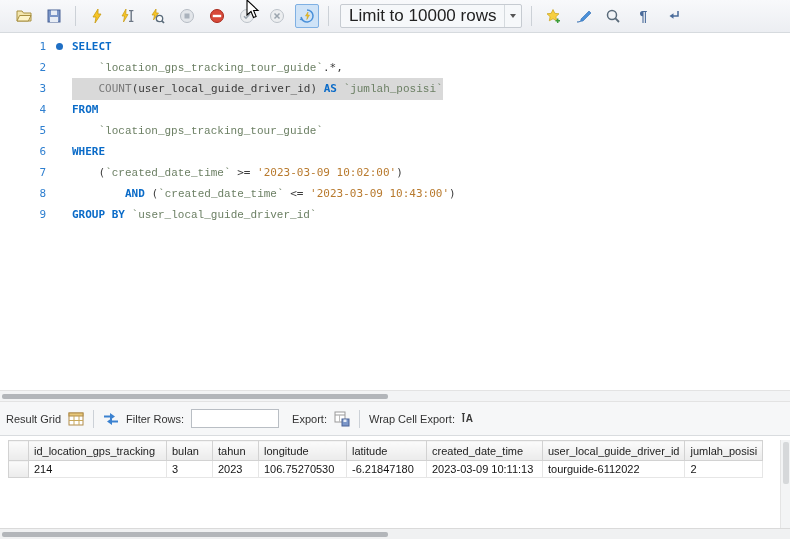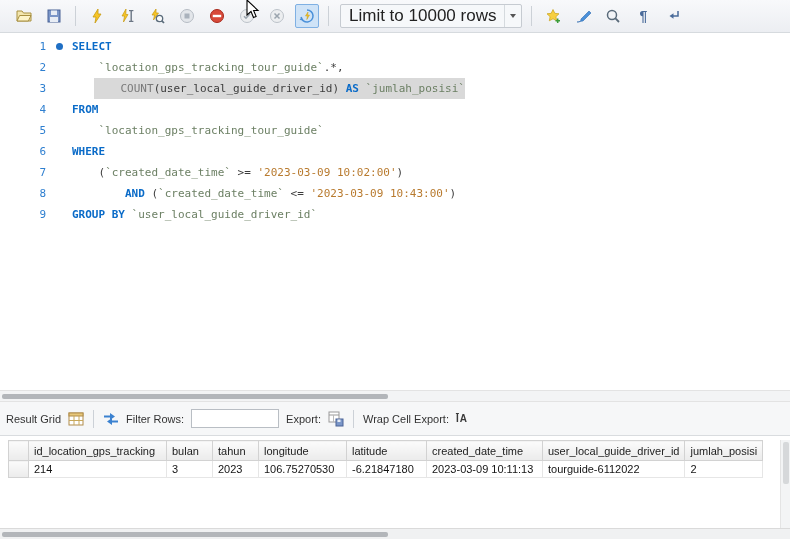--- a/index.html
+++ b/index.html
@@ -26,23 +26,23 @@
   .pilcrow{font-size:14px;font-weight:bold;color:#4a6b9a;line-height:14px;}
 
   
   .editor{position:absolute;top:34px;left:0;width:790px;height:356px;background:#fff;
     font-family:"DejaVu Sans Mono","Liberation Mono",monospace;font-size:11px;padding-top:2px;box-sizing:border-box;}
   .ed-line{display:flex;height:21px;line-height:21px;align-items:center;}
   .ed-gutter{width:46px;text-align:right;color:var(--line_number);flex:0 0 auto;line-height:21px;}
   .ed-marker{width:26px;display:flex;align-items:center;justify-content:center;flex:0 0 auto;}
   .dot{width:7px;height:7px;border-radius:50%;background:#1f6fc4;}
   .ed-content{white-space:pre;color:var(--plain);line-height:21px;}
-  .ed-content.hl{background:var(--line_highlight);margin-left:22px;}
+  .ed-content.hl{background:var(--line_highlight);}
   .seg-kw{color:var(--keyword);font-weight:bold;}
-  .seg-id{color:var(--identifier);}
+  .seg-id{color:var(--identifier);font-family:Liberation Mono, monospace;}
   .seg-str{color:var(--string);}
   .seg-fn{color:var(--function);}
   .seg-pl{color:var(--plain);}
 
   
   .hscroll{position:absolute;left:0;width:790px;background:#f3f4f5;}
   .hscroll.mid{top:390px;height:12px;border-top:1px solid #e3e3e3;border-bottom:1px solid #e3e3e3;box-sizing:border-box;}
   .hscroll.bottom{top:528px;height:11px;border-top:1px solid #dadada;box-sizing:border-box;background:#f0f1f2;}
   .hscroll .thumb{position:absolute;top:3px;left:2px;width:386px;height:5px;background:#b3b6ba;border-radius:2px;}
   .vscroll{position:absolute;top:440px;right:0;width:10px;height:88px;background:#f3f4f5;border-left:1px solid #e4e4e4;box-sizing:border-box;}
@@ -247,21 +247,21 @@
     </span>
     <span class="rt-sep"></span>
     <span class="rt-icon">
       <svg width="16" height="16" viewBox="0 0 16 16">
           <path d="M1 4.5h6V2L12 5.5 7 9V6.5H1z" fill="#3b82d0"></path>
           <path d="M15 9.5H9V7L4 10.5 9 14v-2.5h6z" fill="#3b82d0"></path>
         </svg>
     </span>
     <span class="rt-label">Filter Rows:</span>
     <input class="filter-input" type="text" value="" style="">
-    <span class="rt-label" style="">Export:</span>
+    <span class="rt-label" style="margin-left:6px;">Export:</span>
     <span class="rt-icon">
       <svg width="16" height="16" viewBox="0 0 16 16">
           <rect x="1" y="1" width="10" height="10" fill="#fff" stroke="#999"></rect>
           <line x1="1" y1="4" x2="11" y2="4" stroke="#999"></line>
           <line x1="5.5" y1="4" x2="5.5" y2="11" stroke="#bbb"></line>
           <rect x="8" y="8" width="7" height="7" fill="#7b96c8" stroke="#4a6396"></rect>
           <rect x="9.5" y="8.5" width="3" height="2.5" fill="#e8edf5"></rect>
         </svg>
     </span>
     <span class="rt-sep"></span>

